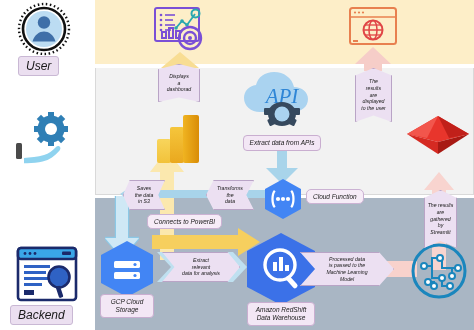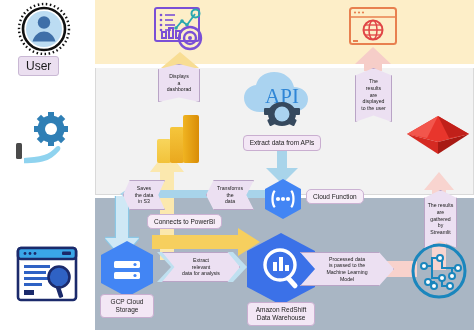--- a/index.html
+++ b/index.html
@@ -7,20 +7,21 @@
     margin: 0; padding: 0;
     width: 474px; height: 330px;
     background: #ffffff;
     font-family: "Liberation Sans", sans-serif;
     overflow: hidden;
   }
   #root {
     position: relative;
     width: 474px; height: 288px;
     background: #ffffff;
+    font-style: italic;
   }
 
   
   .band { position: absolute; left: 95px; width: 379px; }
   #band-user     { top: 0px;   height: 64px;  background: #fdeec8; }
   #band-services { top: 68px;  height: 127px; background: #f2f2f2; border: 1px solid #d9d9d9; border-top: 0; }
   #band-backend  { top: 198px; height: 132px; background: #a9b6c4; }
 
   
   .side-label {
@@ -137,20 +138,21 @@
         <rect x="8" y="25" width="22" height="3"></rect>
       <rect x="8" y="31" width="26" height="3"></rect>
         <rect x="8" y="37" width="18" height="3"></rect>
     </g>
     <rect x="8" y="44" width="10" height="5" fill="#1b2a6b"></rect>
     <circle cx="43" cy="31" r="10.5" fill="#2f62c4" stroke="#1b2a6b" stroke-width="2.6"></circle>
     <rect x="41" y="40" width="4.5" height="12" rx="1.5" fill="#1b2a6b" transform="rotate(-18 43 45)"></rect>
   </svg>
 
   <div class="side-label" id="label-user">User</div>
+  <div class="side-label" id="label-backend">Backend</div>
 
   <svg style="position:absolute; left:152px; top:4px;" width="56" height="52" viewBox="0 0 56 52">
     <rect x="3" y="4" width="44" height="33" rx="2" fill="none" stroke="#7a4fd6" stroke-width="2"></rect>
     <g fill="#7a4fd6">
       <circle cx="9" cy="11" r="1.3"></circle>
         <circle cx="9" cy="16" r="1.3"></circle>
       <circle cx="9" cy="21" r="1.3"></circle>
         <circle cx="9" cy="26" r="1.3"></circle>
     </g>
     <g stroke="#7a4fd6" stroke-width="1.6">

